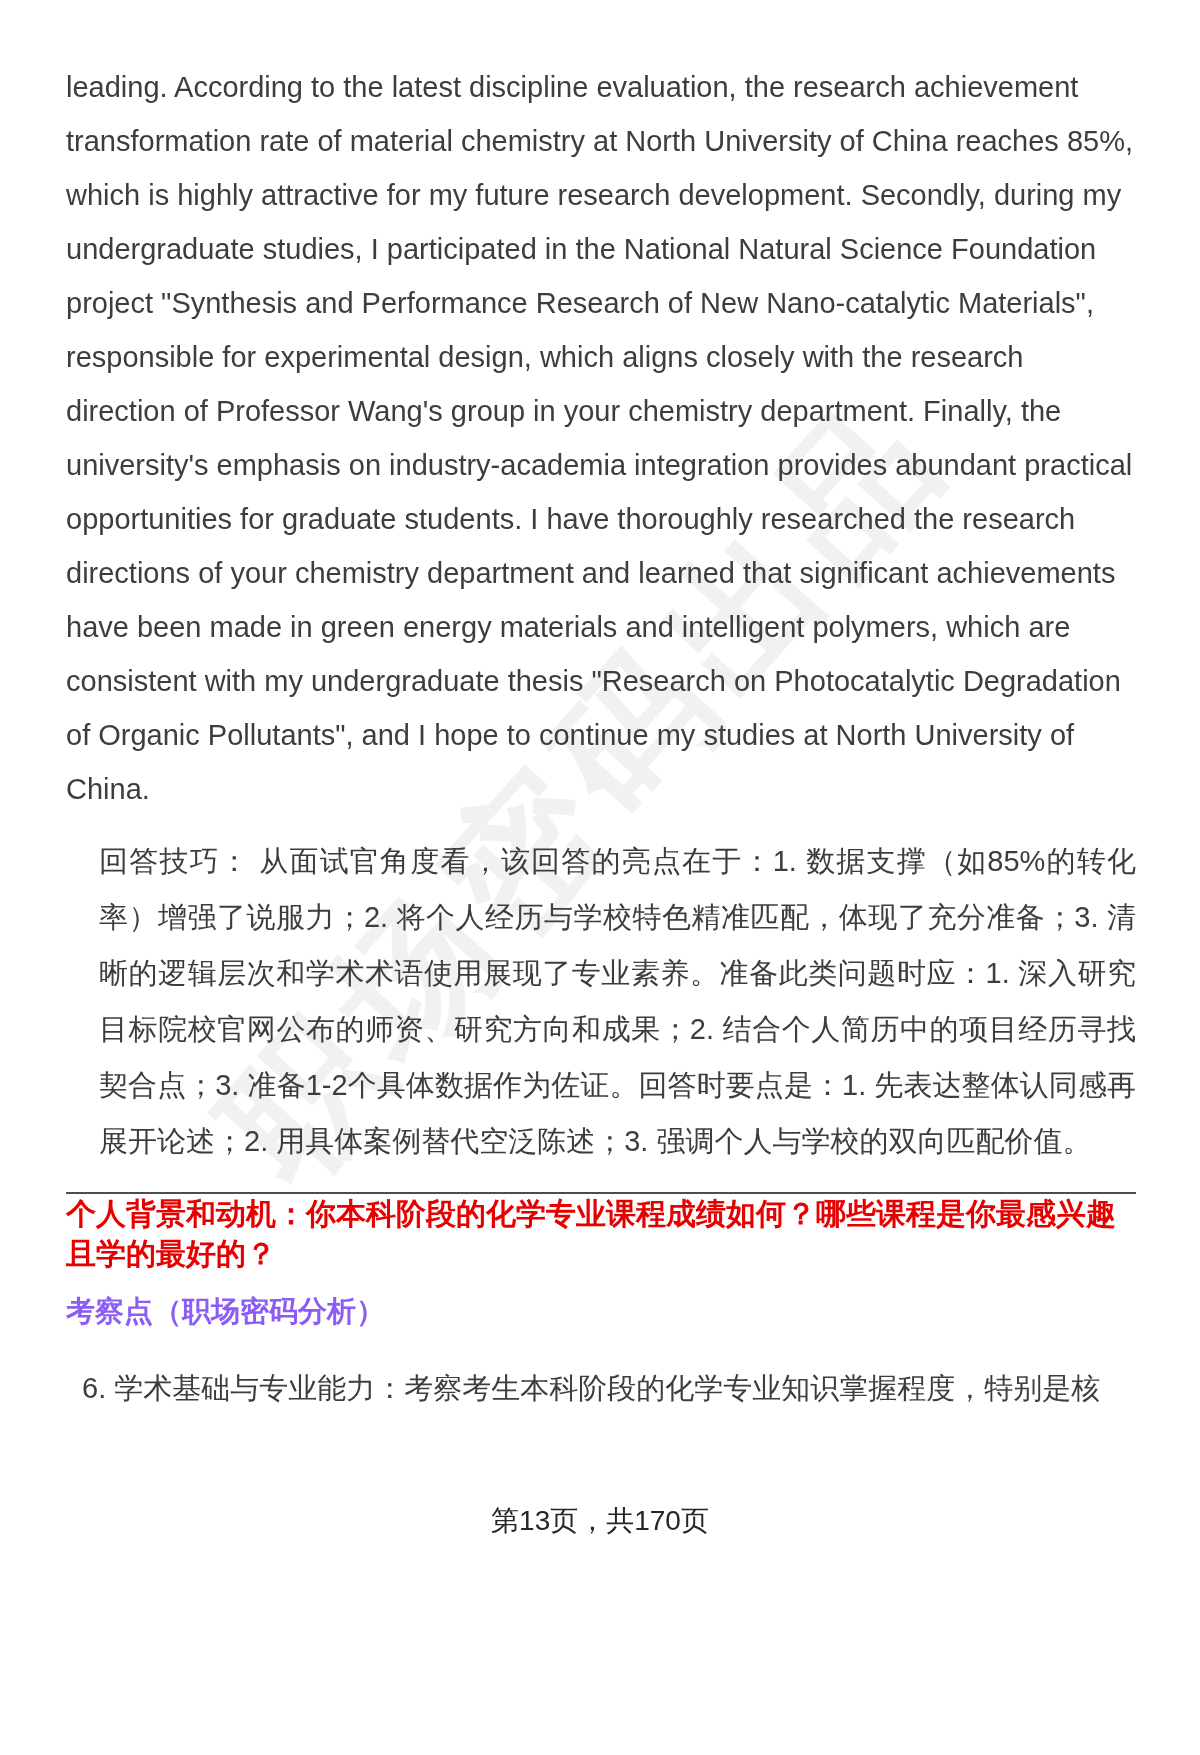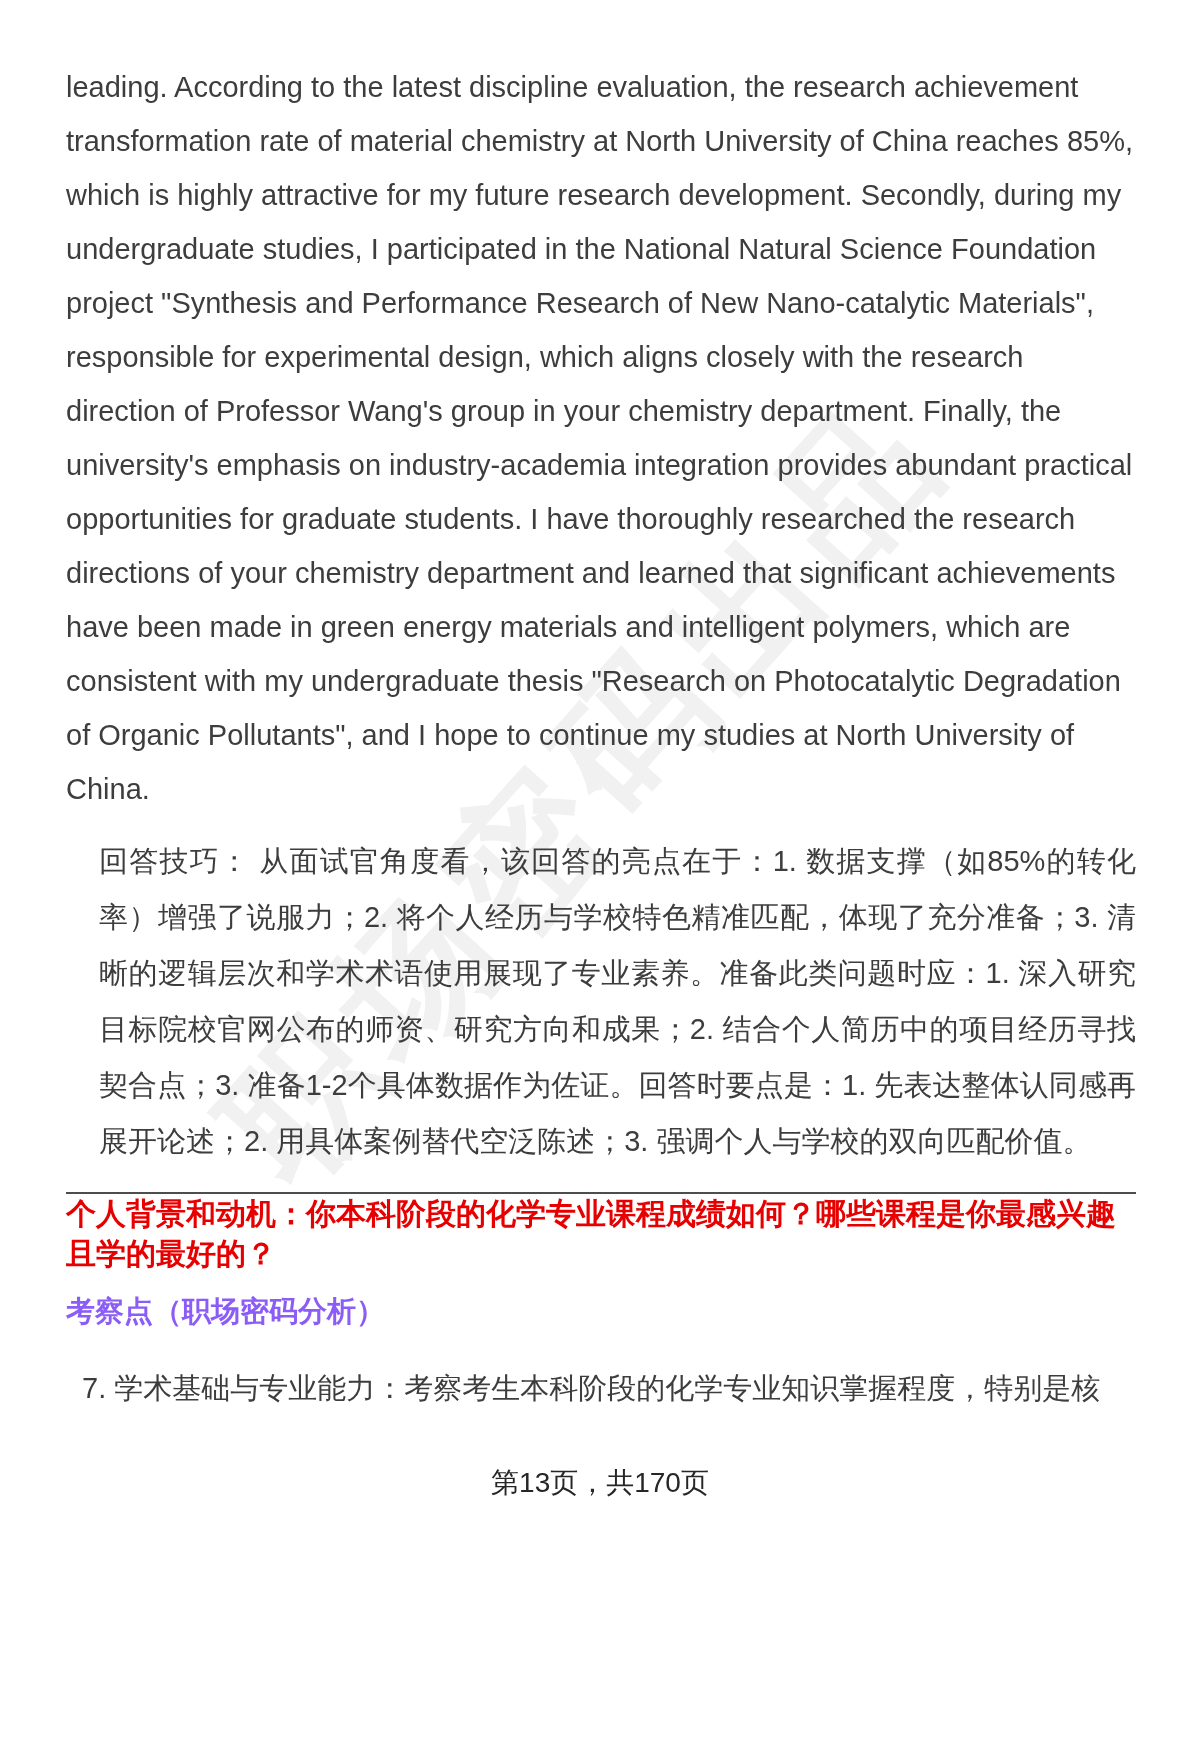--- a/index.html
+++ b/index.html
@@ -73,21 +73,21 @@
   .list-item {
     font-size: 29px;
     line-height: 40px;
     color: #3d3d3d;
     margin-top: 38px;
     padding-left: 16px;
   }
   .footer {
     position: absolute;
     left: 0;
-    top: 1464px;
+    top: 1502px;
     width: 100%;
     text-align: center;
     font-size: 28px;
     color: #262626;
     z-index: 1;
   }
 </style>
 </head>
 <body>
 
@@ -100,19 +100,19 @@
     <p class="para-en">leading. According to the latest discipline evaluation, the research achievement transformation rate of material chemistry at North University of China reaches 85%, which is highly attractive for my future research development. Secondly, during my undergraduate studies, I participated in the National Natural Science Foundation project "Synthesis and Performance Research of New Nano-catalytic Materials", responsible for experimental design, which aligns closely with the research direction of Professor Wang's group in your chemistry department. Finally, the university's emphasis on industry-academia integration provides abundant practical opportunities for graduate students. I have thoroughly researched the research directions of your chemistry department and learned that significant achievements have been made in green energy materials and intelligent polymers, which are consistent with my undergraduate thesis "Research on Photocatalytic Degradation of Organic Pollutants", and I hope to continue my studies at North University of China.</p>
 
     <p class="para-zh">回答技巧： 从面试官角度看，该回答的亮点在于：1. 数据支撑（如85%的转化率）增强了说服力；2. 将个人经历与学校特色精准匹配，体现了充分准备；3. 清晰的逻辑层次和学术术语使用展现了专业素养。准备此类问题时应：1. 深入研究目标院校官网公布的师资、研究方向和成果；2. 结合个人简历中的项目经历寻找契合点；3. 准备1-2个具体数据作为佐证。回答时要点是：1. 先表达整体认同感再展开论述；2. 用具体案例替代空泛陈述；3. 强调个人与学校的双向匹配价值。</p>
 
     <hr class="divider">
 
     <h2 class="red-heading">个人背景和动机：你本科阶段的化学专业课程成绩如何？哪些课程是你最感兴趣且学的最好的？</h2>
 
     <h3 class="red-subheading">考察点（职场密码分析）</h3>
 
-    <p class="list-item">7.  学术基础与专业能力：考察考生本科阶段的化学专业知识掌握程度，特别是核</p>
+    <p class="list-item">6.  学术基础与专业能力：考察考生本科阶段的化学专业知识掌握程度，特别是核</p>
 
   </div>
 
   <div class="footer">第13页，共170页</div>
 
 </div>
 
 </body></html>

